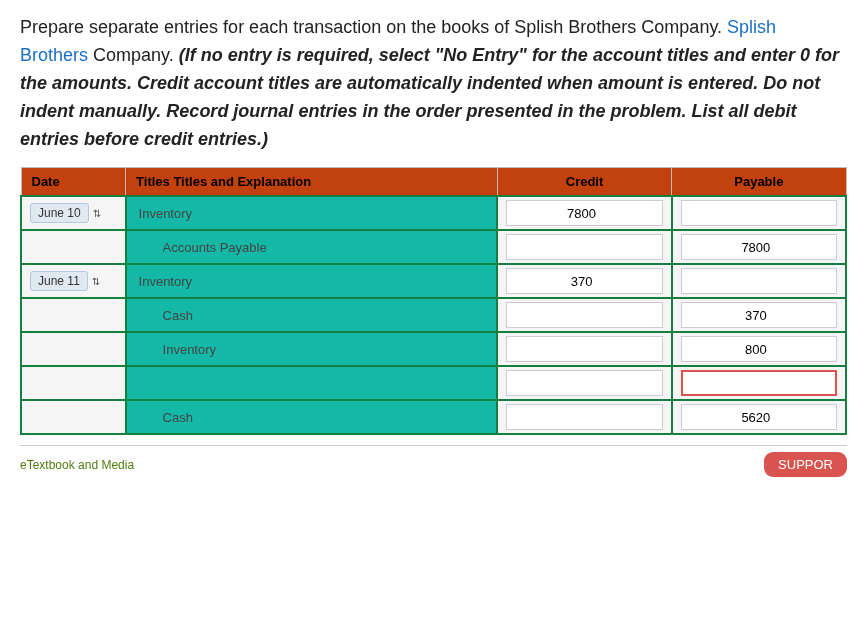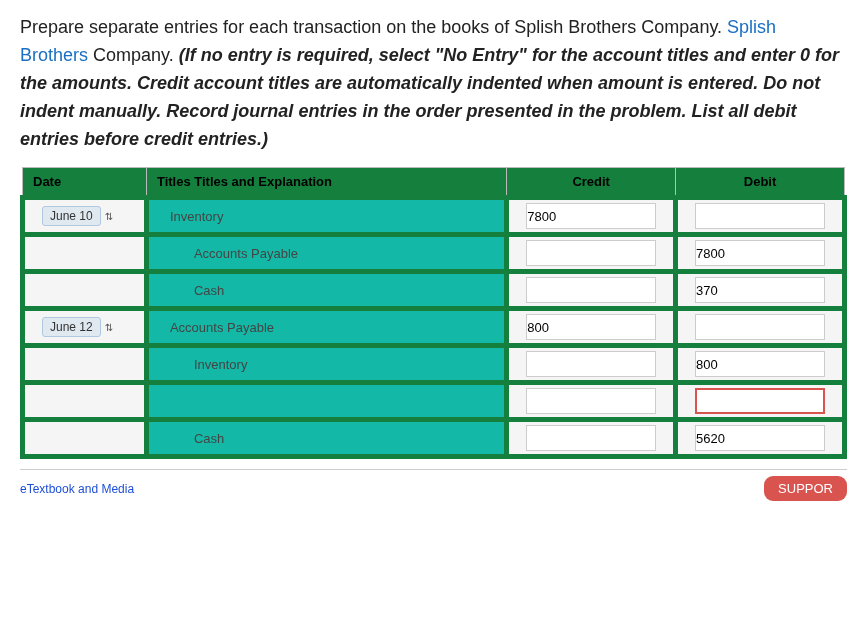--- a/index.html
+++ b/index.html
@@ -29,34 +29,34 @@
     }
     .instructions .bold-italic {
       font-weight: bold;
       font-style: italic;
     }
     .journal-table {
       width: 100%;
       border-collapse: collapse;
     }
     .journal-table thead tr th {
-      background: #15803d;
+      background: #c2410c;
       border: 1px solid #bbb;
       padding: 6px 10px;
       font-weight: bold;
       font-size: 13px;
       text-align: left;
     }
     .journal-table thead tr th.col-debit,
     .journal-table thead tr th.col-credit {
       text-align: center;
     }
     .journal-table tbody tr td {
-      border: 5px solid #15803d;
-      padding: 3px 17px;
+      border: 2px solid #15803d;
+      padding: 3px 8px;
       vertical-align: middle;
       background: #f5f5f5;
       margin-top: 15px;
     }
     .journal-table tbody tr td.td-date {
       background: #f5f5f5;
       width: 90px;
     }
     .journal-table tbody tr td.td-account {
       background: #14b8a6;
@@ -105,61 +105,61 @@
     .footer {
       display: flex;
       justify-content: space-between;
       align-items: center;
       margin-top: 10px;
       padding-top: 6px;
       border-top: 1px solid #ccc;
     }
     .footer-left {
       font-size: 12px;
-      color: #1d4ed8;
+      color: #4d7c0f;
     }
     .support-btn {
       background: #d9534f;
       color: #fff;
       border: none;
       border-radius: 9px;
       padding: 5px 14px;
       font-size: 13px;
       cursor: pointer;
     }
     .td-empty-date {
       background: #f5f5f5;
       border: 1px solid #ccc;
     }
     .debit-val, .credit-val {
       display: block;
       background: #fff;
       border: 1px solid #ccc;
       height: 26px;
       line-height: 26px;
-      text-align: left;
+      text-align: center;
       padding-right: 6px;
       font-size: 13px;
     }
   </style>
 </head>
 <body>
 
 <div class="page">
   <p class="instructions">
     <span>Prepare separate entries for each transaction on the books of Splish Brothers Company. </span><span class="brand">Splish Brothers</span><span> Company. </span><span class="bold-italic">(If no entry is required, select "No Entry" for the account titles and enter 0 for the amounts. Credit account titles are automatically indented when amount is entered. Do not indent manually. Record journal entries in the order presented in the problem. List all debit entries before credit entries.)</span>
   </p>
 
   <table class="journal-table">
     <thead>
       <tr>
         <th class="col-date">Date</th>
         <th class="col-account">Titles Titles and Explanation</th>
         <th class="col-debit">Credit</th>
-        <th class="col-credit">Debit</th>
+        <th class="col-credit">Payable</th>
       </tr>
     </thead>
     <tbody>
 
       <tr>
         <td class="td-date">
           <div class="date-cell">
             <span class="date-label">June 10</span>
             <span class="chevron">⇅</span>
           </div>
@@ -181,51 +181,51 @@
           <input class="account-input" type="text" value="Accounts Payable" style="padding-left: 28px;">
         </td>
         <td class="td-debit">
           <span class="debit-val"></span>
         </td>
         <td class="td-credit">
           <span class="debit-val">7800</span>
         </td>
       </tr>
 
-
-      <tr>
-        <td class="td-empty-date"></td>
-        <td class="td-account indented">
-          <input class="account-input" type="text" value="Cash" style="padding-left: 28px;">
-        </td>
-        <td class="td-debit">
-          <span class="debit-val"></span>
-        </td>
-        <td class="td-credit">
-          <span class="debit-val">370</span>
-        </td>
-      </tr>
-
       <tr>
         <td class="td-date">
           <div class="date-cell">
-            <span class="date-label">June 12</span>
+            <span class="date-label">June 11</span>
             <span class="chevron">⇅</span>
           </div>
         </td>
         <td class="td-account">
-          <input class="account-input" type="text" value="Accounts Payable" style="">
-        </td>
-        <td class="td-debit">
-          <span class="debit-val">800</span>
-        </td>
-        <td class="td-credit">
-          <span class="debit-val"></span>
-        </td>
-      </tr>
+          <input class="account-input" type="text" value="Inventory" style="">
+        </td>
+        <td class="td-debit">
+          <span class="debit-val">370</span>
+        </td>
+        <td class="td-credit">
+          <span class="debit-val"></span>
+        </td>
+      </tr>
+
+      <tr>
+        <td class="td-empty-date"></td>
+        <td class="td-account indented">
+          <input class="account-input" type="text" value="Cash" style="padding-left: 28px;">
+        </td>
+        <td class="td-debit">
+          <span class="debit-val"></span>
+        </td>
+        <td class="td-credit">
+          <span class="debit-val">370</span>
+        </td>
+      </tr>
+
 
       <tr>
         <td class="td-empty-date"></td>
         <td class="td-account indented">
           <input class="account-input" type="text" value="Inventory" style="padding-left: 28px;">
         </td>
         <td class="td-debit">
           <span class="debit-val"></span>
         </td>
         <td class="td-credit">

